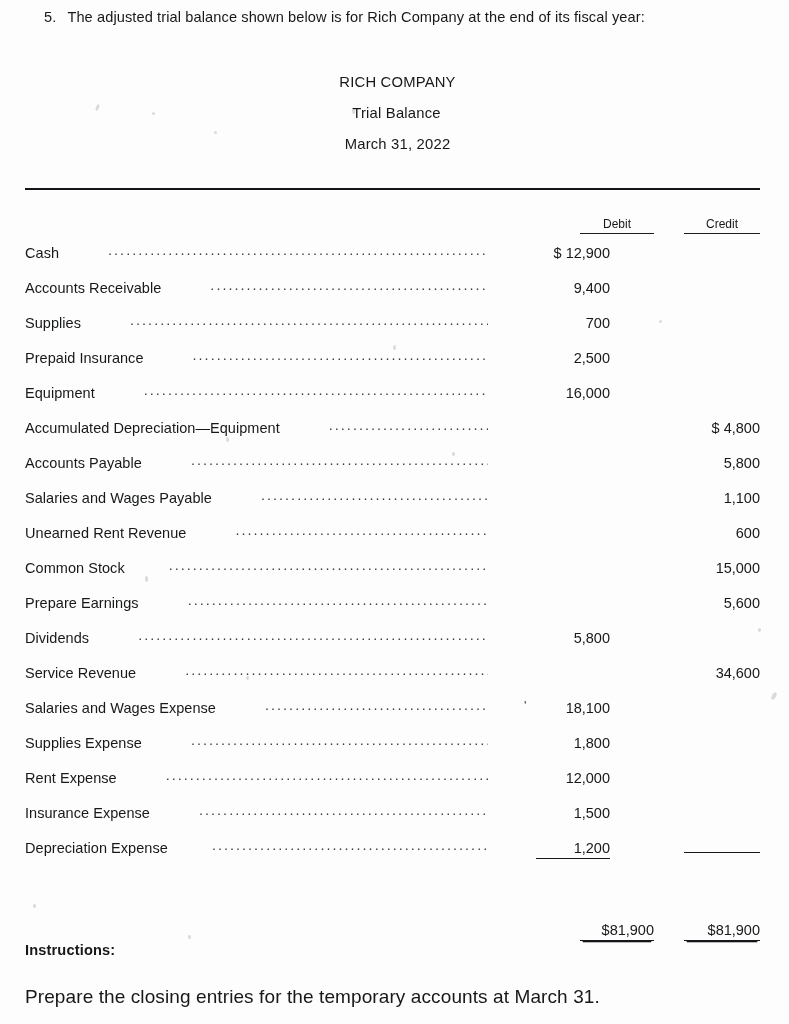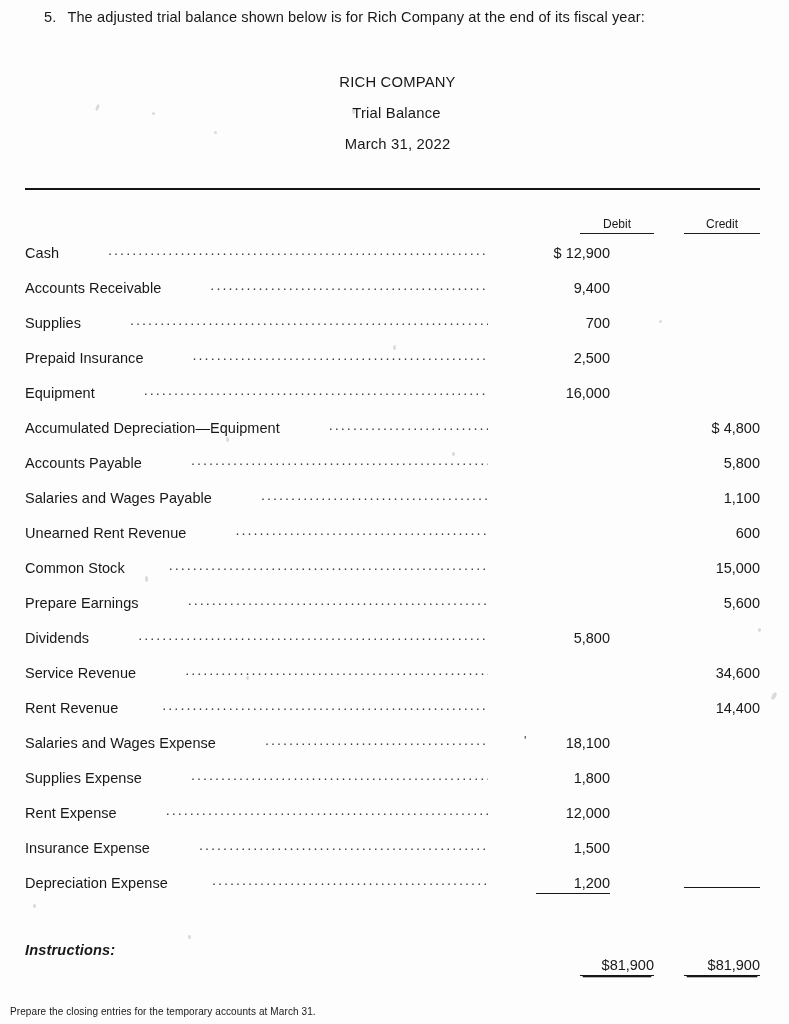--- a/index.html
+++ b/index.html
@@ -160,30 +160,28 @@
   }
 
   
   .instructions-title {
     position: absolute;
     top: 942px;
     left: 25px;
     font-size: 14.6px;
     font-weight: bold;
     letter-spacing: 0.15px;
-    font-style: italic;
   }
   .instructions-body {
     position: absolute;
     top: 986px;
-    left: 10px;
+    left: 25px;
     right: 24px;
-    font-size: 10px;
+    font-size: 19px;
     letter-spacing: 0.1px;
-    margin-top: 20px;
   }
 
   
   .speck {
     position: absolute;
     background: #d9dadc;
     border-radius: 50%;
     pointer-events: none;
   }
 </style>
@@ -312,26 +310,20 @@
       <span class="amt amt-credit"></span>
     </div>
 
     <div class="row">
       <span class="acct">Service Revenue</span>
       <span class="leader"></span>
       <span class="amt amt-debit"></span>
       <span class="amt amt-credit">34,600</span>
     </div>
 
-    <div class="row tight">
-      <span class="acct">Rent Revenue</span>
-      <span class="leader"></span>
-      <span class="amt amt-debit"></span>
-      <span class="amt amt-credit">14,400</span>
-    </div>
 
     <div class="row">
       <span class="acct">Salaries and Wages Expense</span>
       <span class="leader"></span>
       <span class="amt amt-debit">
         <span class="tick">'</span><span>18,100</span>
       </span>
       <span class="amt amt-credit"></span>
     </div>
 

